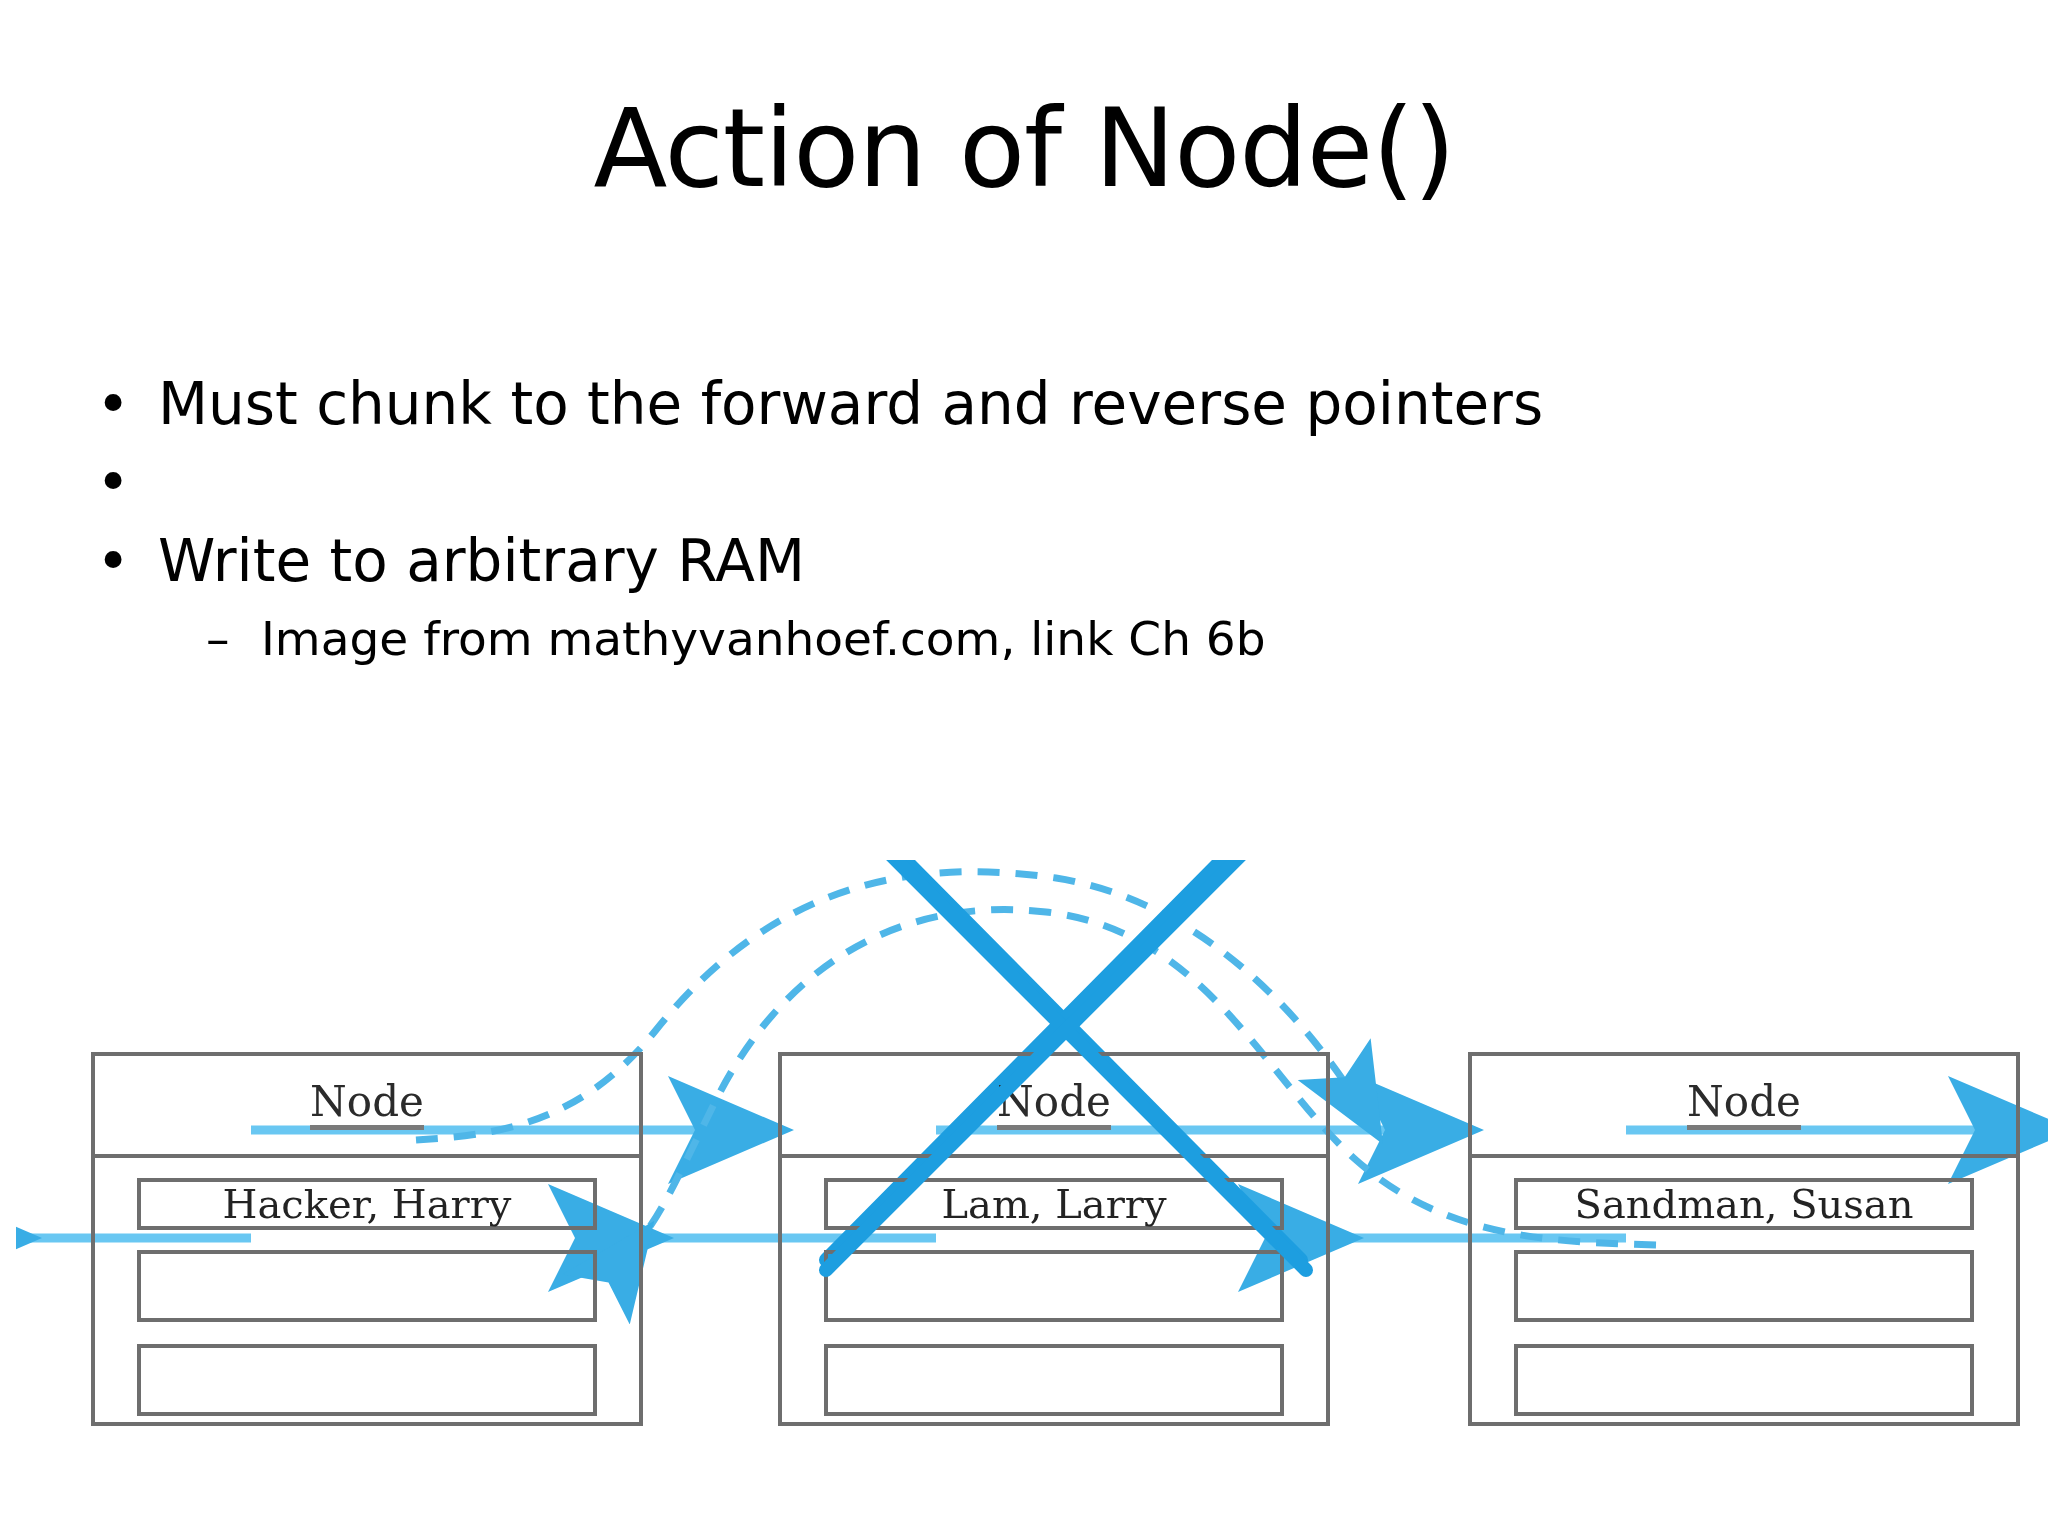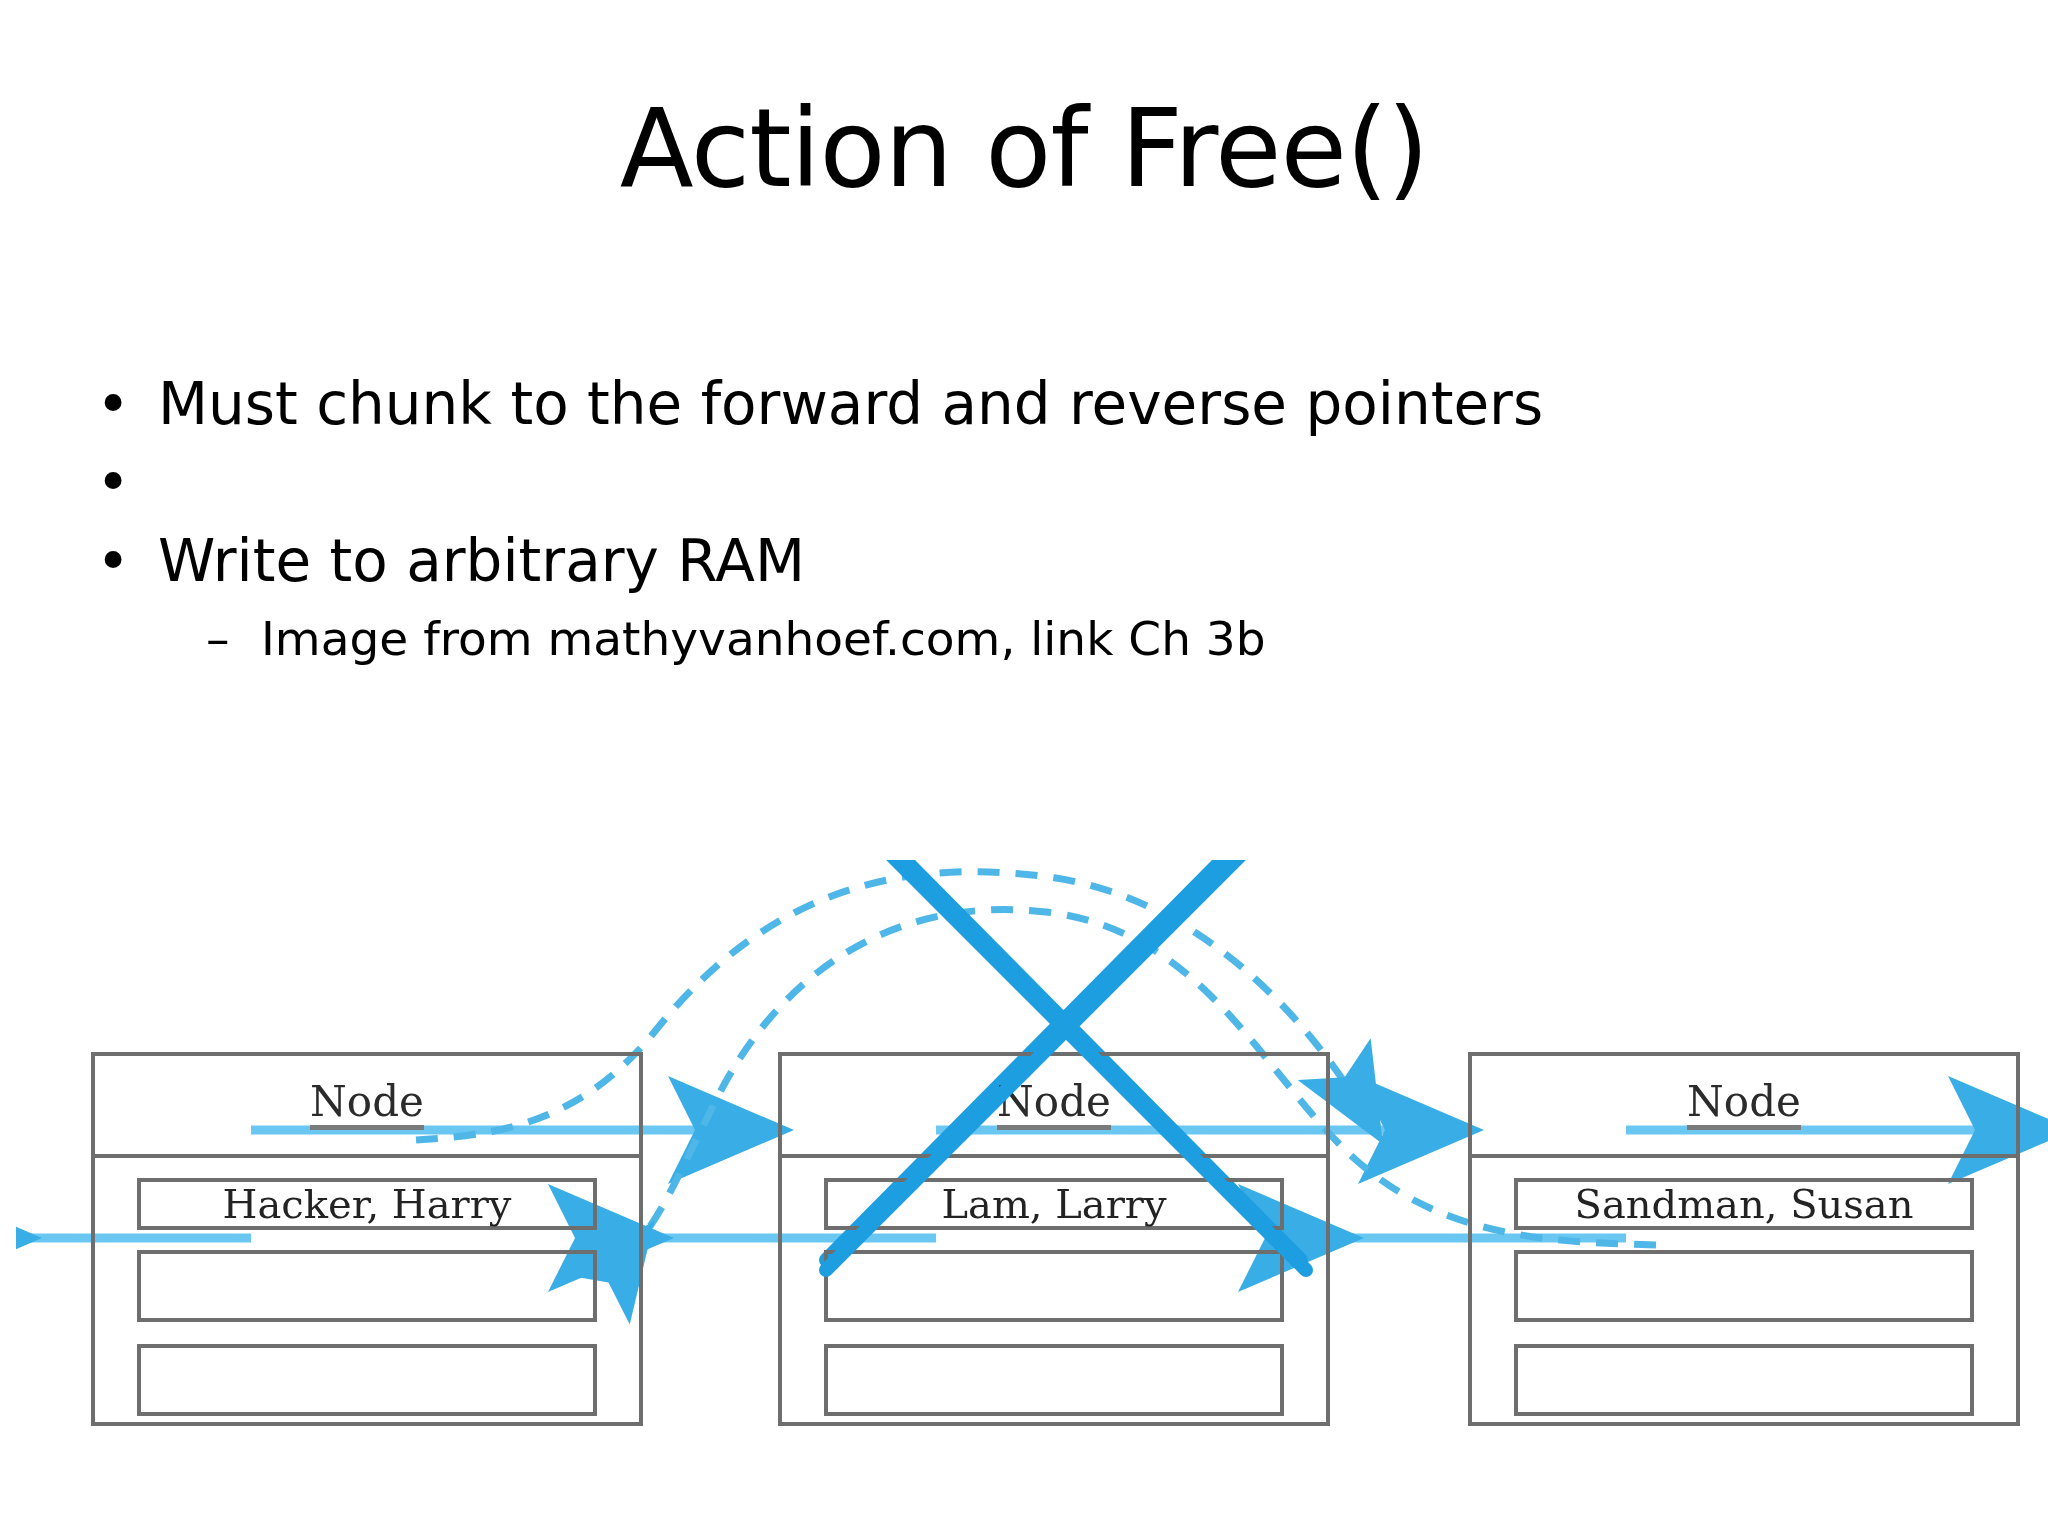--- a/index.html
+++ b/index.html
@@ -147,41 +147,41 @@
     font-family: "DejaVu Serif", serif;
     font-size: 40px;
     color: #232323;
     white-space: nowrap;
     line-height: 1;
   }
 </style>
 </head>
 <body>
 
-<div id="slide-title">Action of Free()</div>
+<div id="slide-title">Action of Node()</div>
 
 <div id="bullet-list">
 
   <div class="bullet-row">
     <span class="bullet-marker">•</span>
     <span class="bullet-text">Must chunk to the forward and reverse pointers</span>
   </div>
 
   <div class="bullet-row">
     <span class="bullet-marker">•</span>
   </div>
 
   <div class="bullet-row">
     <span class="bullet-marker">•</span>
     <span class="bullet-text">Write to arbitrary RAM</span>
   </div>
 
   <div class="sub-row">
     <span class="sub-marker">–</span>
-    <span class="sub-text">Image from mathyvanhoef.com, link Ch 3b</span>
+    <span class="sub-text">Image from mathyvanhoef.com, link Ch 6b</span>
   </div>
 
 </div>
 
 <div id="diagram">
 
   <svg id="diagram-svg" viewBox="0 0 2048 676">
     <defs>
       <marker id="ah-right" markerWidth="14" markerHeight="12" refX="12" refY="6" orient="auto" markerUnits="strokeWidth">
         <path d="M0,0 L14,6 L0,12 L3,6 Z" fill="#39ade5"></path>

